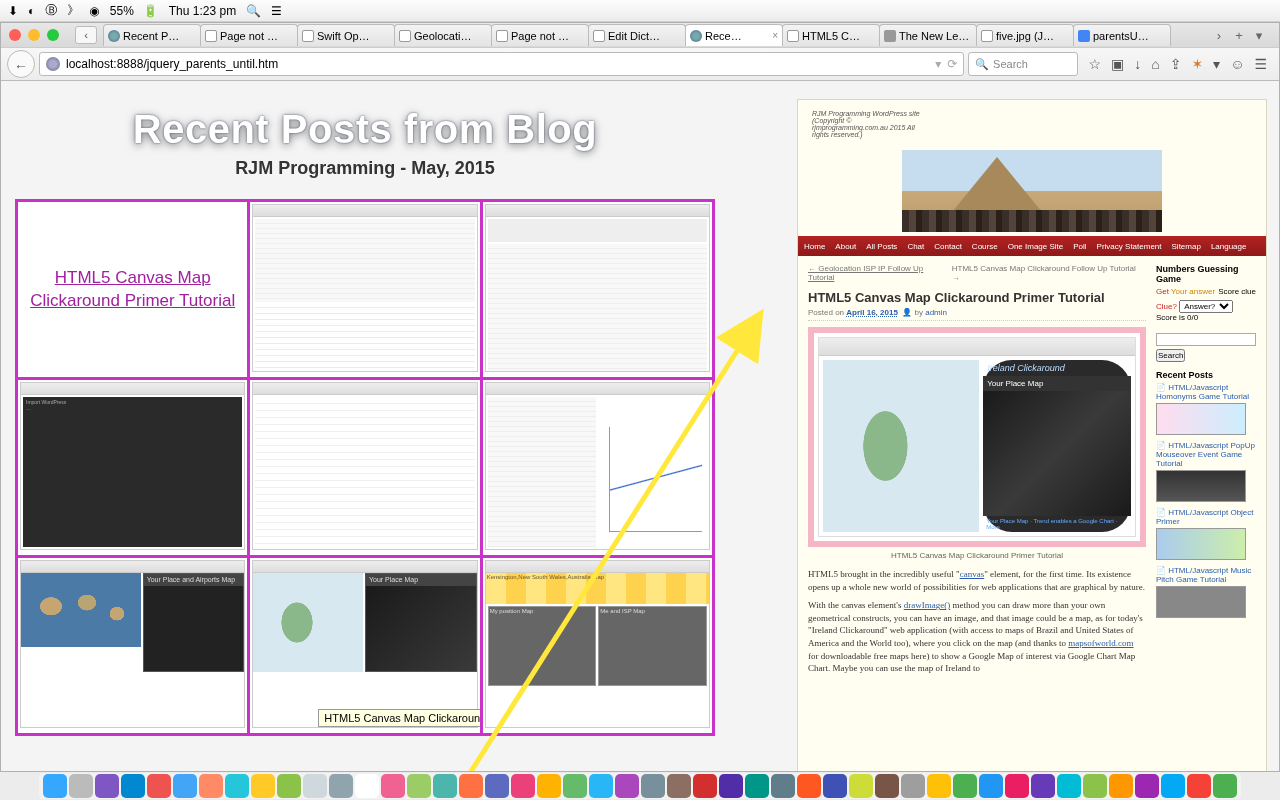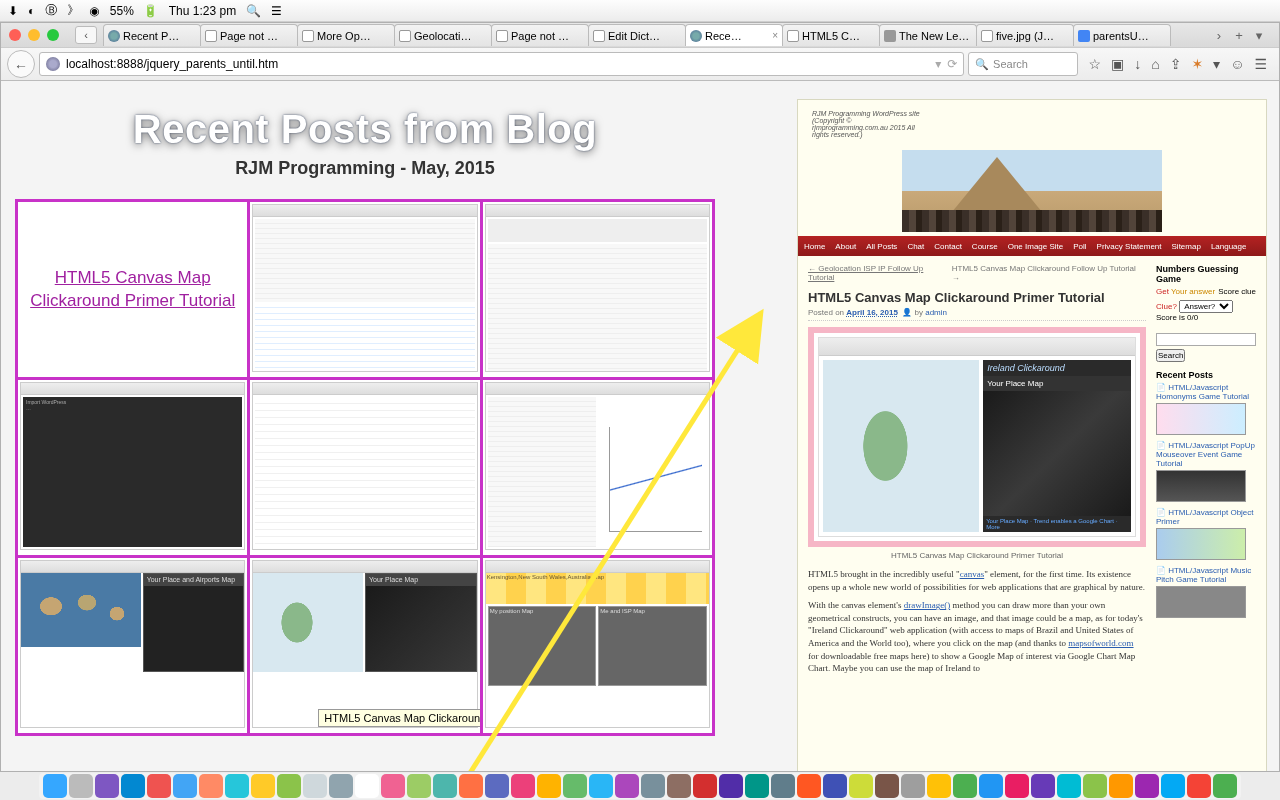--- a/index.html
+++ b/index.html
@@ -87,21 +87,21 @@
 .blogpost { flex: 1; }
 .crumbs { font-size: 8px; color: #777; display:flex; justify-content:space-between; margin-bottom:8px;}
 .posttitle { font-size: 13px; font-weight: bold; color: #333; margin-bottom: 3px; }
 .postmeta { font-size: 8px; color: #777; border-bottom:1px dotted #ccc; padding-bottom:3px; margin-bottom:6px;}
 .postmeta a { color:#2a5db0; text-decoration:none;}
 .postimg { width: 100%; border: 6px solid #f6b6c6; background:#fff; padding:4px; margin-bottom:4px;}
 .postimg-inner { height: 200px; background:#fff; border:1px solid #ddd; display:flex; flex-direction:column;}
 .postimg-chrome { height:18px; background:linear-gradient(#eee,#ddd); border-bottom:1px solid #ccc;}
 .postimg-body { flex:1; display:flex; gap:4px; padding:4px;}
 .postimg-map { flex:1; background:#d8e8f0; background-image: radial-gradient(ellipse 35% 50% at 40% 50%, #8ab88a 40%, transparent 41%);}
-.postimg-sat { width:48%; background:#2a2a2a; display:flex; flex-direction:column;}
+.postimg-sat { width:48%; background:#2a2a2a; display:flex; flex-direction:column;border-radius:29px;}
 .postimg-sat .hdr { color:#fff; font-size:8px; padding:3px 4px; background:#333;}
 .postimg-sat .body { flex:1; background:linear-gradient(135deg,#1a1a1a,#3a3a3a,#1a1a1a);}
 .postimg-sat .foot { font-size:6px; color:#6af; padding:2px 3px;}
 .postcap { text-align:center; font-size:8px; color:#666; margin-bottom:8px;}
 .postbody { font-size: 9px; color: #333; line-height: 1.4; font-family: Georgia, serif;}
 .postbody p { margin-bottom: 6px; }
 .postbody a { color: #2a5db0; text-decoration: underline; }
 
 .blogside { width: 100px; font-size: 8px; }
 .widget-title { font-weight: bold; margin-bottom: 3px; font-size:9px;}
@@ -153,21 +153,21 @@
         <div class="tab">
           <span class="favicon globe"></span>
           <span class="tlabel">Recent P…</span>
         </div>
         <div class="tab">
           <span class="favicon doc"></span>
           <span class="tlabel">Page not …</span>
         </div>
         <div class="tab">
           <span class="favicon doc"></span>
-          <span class="tlabel">More Op…</span>
+          <span class="tlabel">Swift Op…</span>
         </div>
         <div class="tab">
           <span class="favicon doc"></span>
           <span class="tlabel">Geolocati…</span>
         </div>
         <div class="tab">
           <span class="favicon doc"></span>
           <span class="tlabel">Page not …</span>
         </div>
         <div class="tab">

